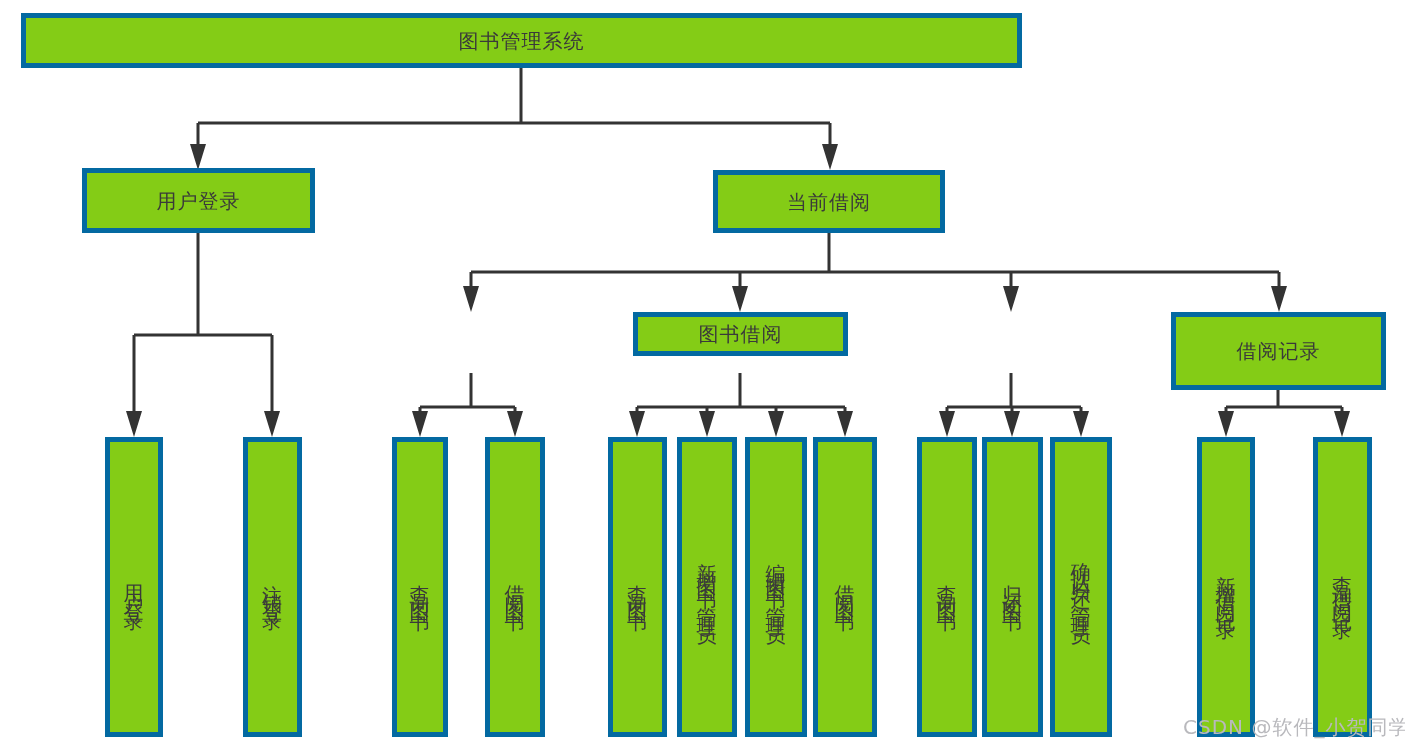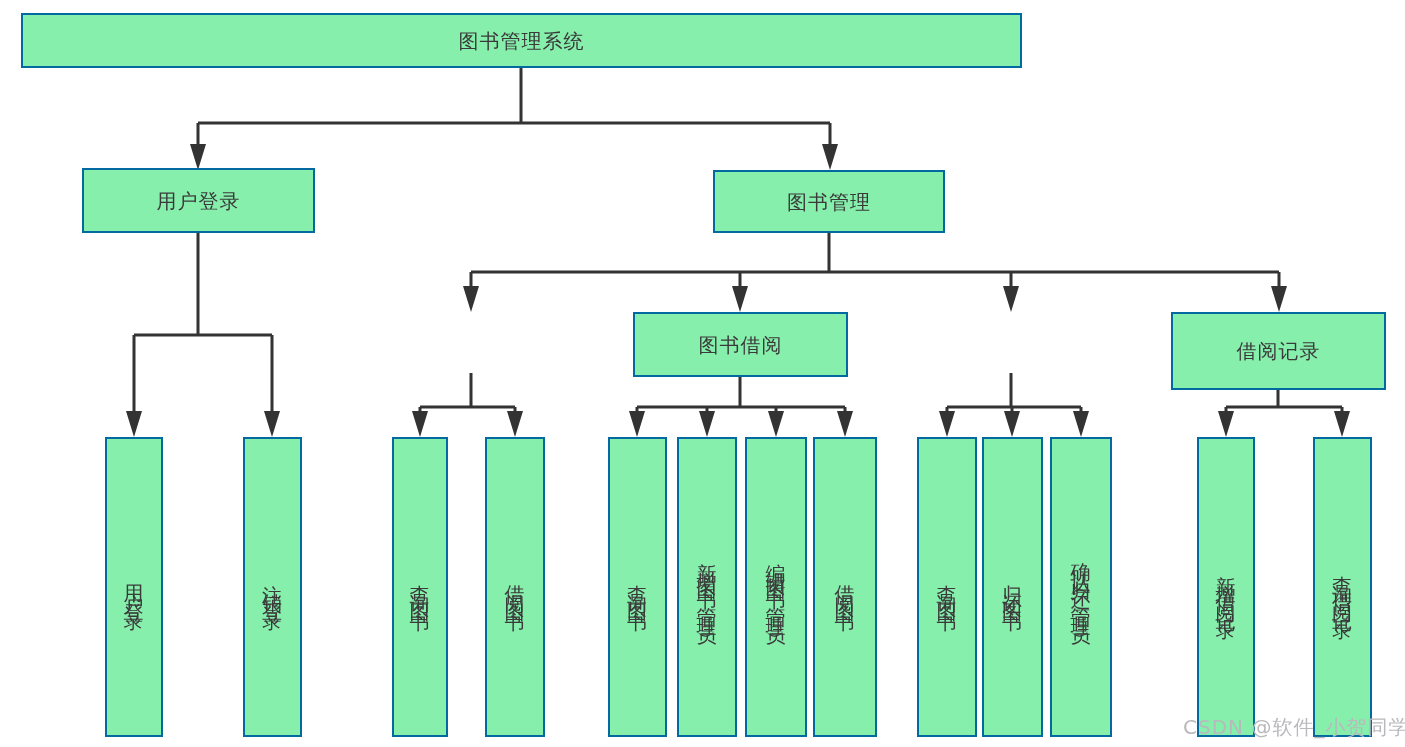--- a/index.html
+++ b/index.html
@@ -17,22 +17,22 @@
   }
   #connectors {
     position: absolute;
     left: 0;
     top: 0;
     z-index: 1;
   }
   .box {
     position: absolute;
     box-sizing: border-box;
-    border: 2px solid #0369a1;
-    background: #86efac;
+    border: 5px solid #0369a1;
+    background: #84cc16;
     color: #3a3a3a;
     display: flex;
     align-items: center;
     justify-content: center;
     z-index: 2;
     font-size: 20px;
     line-height: 1;
     white-space: nowrap;
   }
   .box.h {
@@ -111,23 +111,23 @@
              M939 411 L955 411 L947 437 Z
              M1004 411 L1020 411 L1012 437 Z
              M1073 411 L1089 411 L1081 437 Z
              M1218 411 L1234 411 L1226 437 Z
              M1334 411 L1350 411 L1342 437 Z"></path>
   </svg>
 
   <div class="box h" style="left:21px;top:13px;width:1001px;height:55px">图书管理系统</div>
 
   <div class="box h" style="left:82px;top:168px;width:233px;height:65px">用户登录</div>
-  <div class="box h" style="left:713px;top:170px;width:232px;height:63px">图书管理</div>
+  <div class="box h" style="left:713px;top:170px;width:232px;height:63px">当前借阅</div>
 
-  <div class="box h" style="left:633px;top:312px;width:215px;height:65px">图书借阅</div>
+  <div class="box h" style="left:633px;top:312px;width:215px;height:44px">图书借阅</div>
   <div class="box h" style="left:1171px;top:312px;width:215px;height:78px">借阅记录</div>
 
   <div class="box v" style="left:105px;top:437px;width:58px;height:300px">用户登录</div>
   <div class="box v" style="left:243px;top:437px;width:59px;height:300px">注销登录</div>
 
   <div class="box v" style="left:392px;top:437px;width:56px;height:300px">查询图书</div>
   <div class="box v" style="left:485px;top:437px;width:60px;height:300px">借阅图书</div>
 
   <div class="box v" style="left:608px;top:437px;width:59px;height:300px">查询图书</div>
   <div class="box v" style="left:677px;top:437px;width:60px;height:300px">新增图书（管理员）</div>

